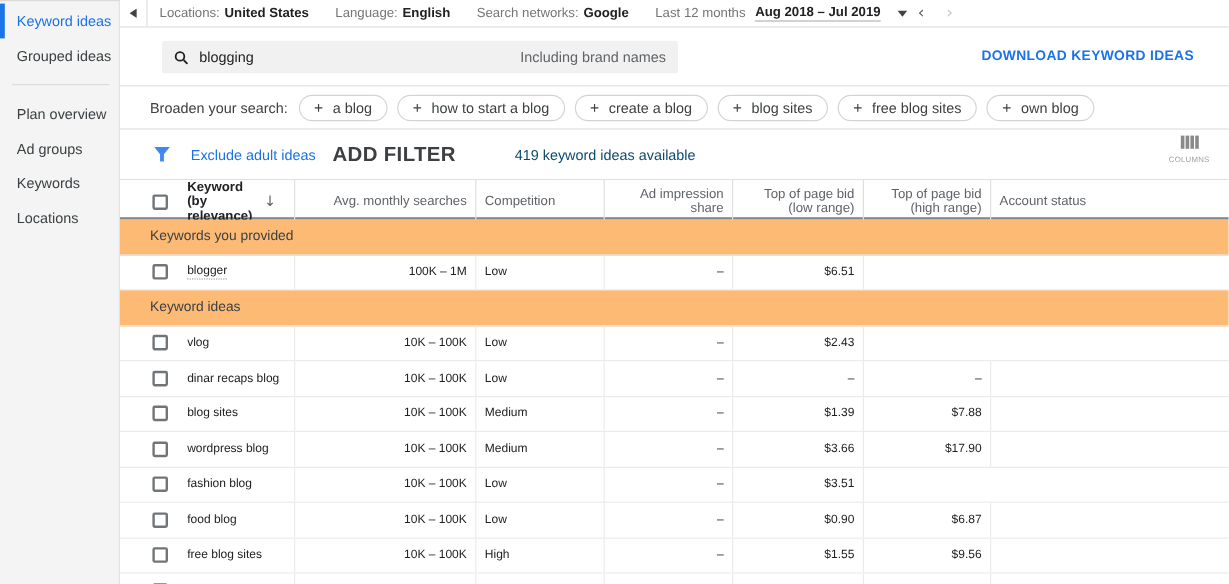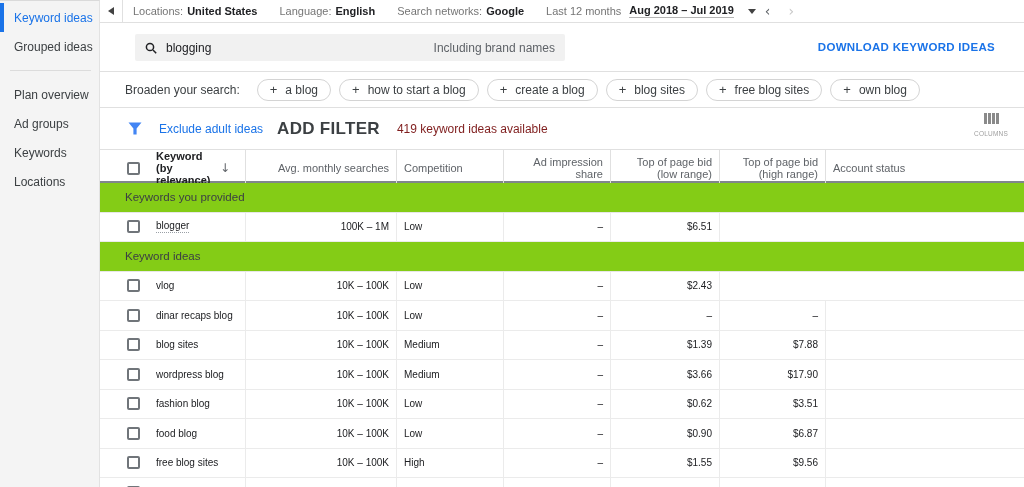--- a/index.html
+++ b/index.html
@@ -40,50 +40,50 @@
   .search-row { height:49px; border-bottom:1px solid #e0e0e0; position:relative; display:flex; align-items:center; }
   .search-box { position:absolute; left:35px; top:11px; width:430px; height:27px; background:#f1f1f1;
     border-radius:2px; display:flex; align-items:center; padding:0 10px; font-size:12px; }
   .search-box .q { margin-left:9px; color:#202124; }
   .search-box .brand { margin-left:auto; color:#5f6368; }
   .download-link { position:absolute; right:29px; top:50%; transform:translateY(-50%);
     color:#1a73e8; font-weight:bold; font-size:11.5px; letter-spacing:.3px; cursor:pointer; white-space:nowrap; }
 
   
   .broaden-row { height:36px; border-bottom:1px solid #e0e0e0; display:flex; align-items:center;
-    padding-left:25px; font-size:12px; color:#3c4043;gap:8px; }
+    padding-left:25px; font-size:12px; color:#3c4043; }
   .chips { display:flex; align-items:center; margin-left:9px; gap:8px; }
   .chip { display:flex; align-items:center; border:1px solid #d4d4d4; border-radius:12px;
     height:22px; padding:0 12px; background:#fff; cursor:pointer; white-space:nowrap; color:#3c4043; }
   .chip .plus { margin-right:8px; font-size:13px; color:#3c4043; }
 
   
   .filter-row { height:41px; display:flex; align-items:center; padding-left:28px; font-size:12px; position:relative; }
   .funnel { margin-right:17px; display:flex; align-items:center; cursor:pointer; }
   .excl-link { color:#1a73e8; margin-right:14px; cursor:pointer; }
   .add-filter { color:#3c4043; font-weight:bold; font-size:17px; letter-spacing:.3px; margin-right:17px; cursor:pointer; }
-  .count-text { color:#7f1d1d; }
+  .count-text { color:#0c4a6e;margin-left:32px; }
   .columns-btn { position:absolute; right:11px; top:5px; width:44px; text-align:center; cursor:pointer; }
   .col-icon { display:inline-flex; gap:1px; height:11px; }
   .col-icon i { width:3px; background:#8a8a8a; display:block; }
   .columns-btn .cap { display:block; font-size:6.5px; color:#9e9e9e; margin-top:3px; letter-spacing:.2px; }
 
   
   .table { flex:1; display:flex; flex-direction:column; overflow:hidden; }
   .grid-row { display:grid; grid-template-columns:145px 151px 107px 107px 109px 106px minmax(0,1fr); }
   .thead { height:34px; border-top:1px solid #e0e0e0; border-bottom:2px solid #80868b; font-size:11px; color:#5f6368; }
   .th { display:flex; align-items:center; padding:0 7px; line-height:12px; cursor:pointer; }
   .th.r { justify-content:flex-end; text-align:right; }
   .th + .th { border-left:1px solid #e0e0e0; }
   .th-keyword { color:#202124; font-weight:bold; padding-left:0; }
   .sort-arrow { margin-left:auto; margin-right:8px; color:#5f6368; font-weight:normal;
     font-size:12px; font-family:"DejaVu Sans",sans-serif; }
   .cbx { width:13px; height:13px; border:2px solid #70757a; border-radius:2px; background:#fff;
     flex:0 0 13px; margin:0 16px 0 27px; cursor:pointer; }
-  .section-band { height:29.5px; background:#84cc16; border-bottom:1px solid #e7e7e7;
+  .section-band { height:29.5px; background:#fdba74; border-bottom:1px solid #e7e7e7;
     display:flex; align-items:center; padding-left:25px; font-size:11.5px; color:#3c4043; }
   .t-row { height:29.5px; border-bottom:1px solid #ebebeb; font-size:10px; color:#202124; }
   .td { display:flex; align-items:center; padding:0 7px; white-space:nowrap; overflow:hidden; }
   .td + .td { border-left:1px solid #ebebeb; }
   .td.r { justify-content:flex-end; }
   .td-keyword { padding-left:0; }
   .kw.dotted { border-bottom:1px dotted #9aa0a6; padding-bottom:1px; }
 
   svg { display:block; }
 </style>
@@ -361,23 +361,20 @@
             <div class="td r">
               <span>10K – 100K</span>
             </div>
             <div class="td ">
               <span>Low</span>
             </div>
             <div class="td r">
               <span>–</span>
             </div>
             <div class="td r">
-              <span>$0.62</span>
-            </div>
-            <div class="td r">
               <span>$3.51</span>
             </div>
             <div class="td ">
               <span></span>
             </div>
           </div>
           <div class="grid-row t-row">
             <div class="td td-keyword">
               <span class="cbx"></span>
               <span class="kw">food blog</span>

